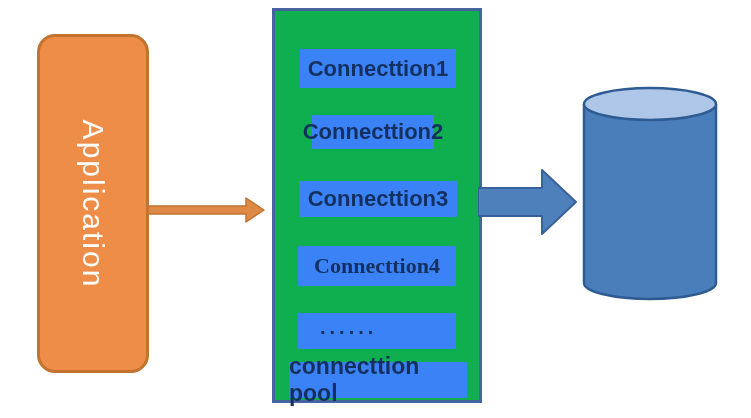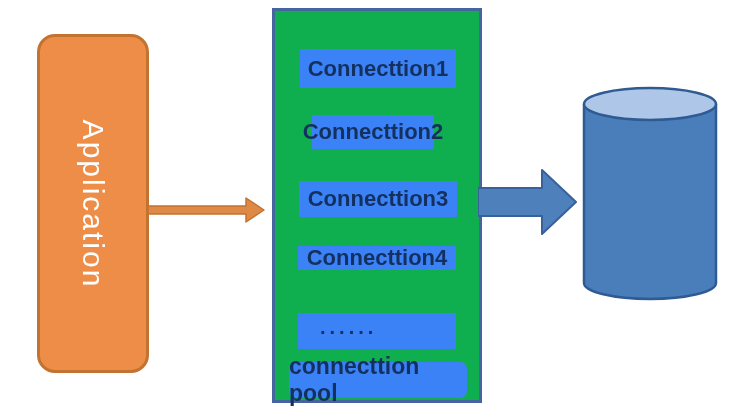--- a/index.html
+++ b/index.html
@@ -24,26 +24,26 @@
   }
   
   .conn-box{
     position:absolute;background:#3b82f6;color:#13305E;
     display:flex;align-items:center;justify-content:center;
     font-size:22px;font-weight:bold;
   }
   .c1{left:300px;top:49px; width:156px;height:39px;}
   .c2{left:312px;top:115px;width:122px;height:34px;}
   .c3{left:299px;top:181px;width:158px;height:36px;}
-  .c4{left:298px;top:246px;width:158px;height:24px;}
+  .c4{left:298px;top:246px;width:158px;height:40px;font-family:Liberation Serif, serif;}
   .c5{left:298px;top:313px;width:158px;height:36px;
       justify-content:flex-start;padding-left:22px;box-sizing:border-box;
       letter-spacing:4px;font-size:20px;}
   .c5 span{margin-top:-8px;}
-  .c6{left:289px;top:362px;width:178px;height:36px;font-size:23px;border-radius:7px;}
+  .c6{left:289px;top:362px;width:178px;height:36px;font-size:23px;}
   
   .arrow-svg{position:absolute;}
   
   .db-svg{position:absolute;left:581px;top:85px;}
   .db-label{
     position:absolute;left:581px;top:158px;width:138px;height:90px;
     display:flex;align-items:center;justify-content:center;
     color:#ffffff;font-size:62px;font-weight:500;letter-spacing:1px;
   }
   

